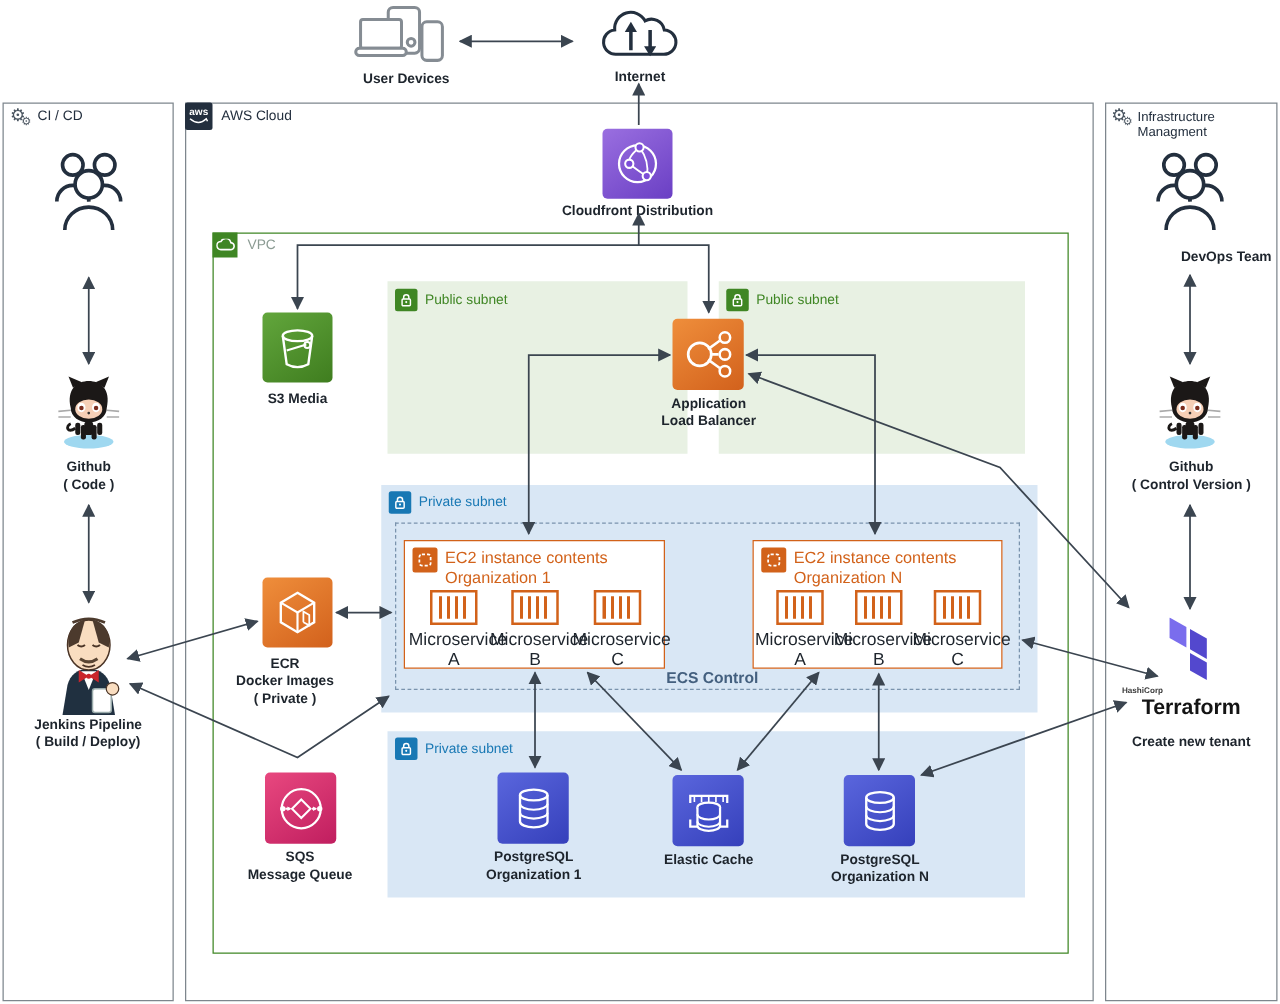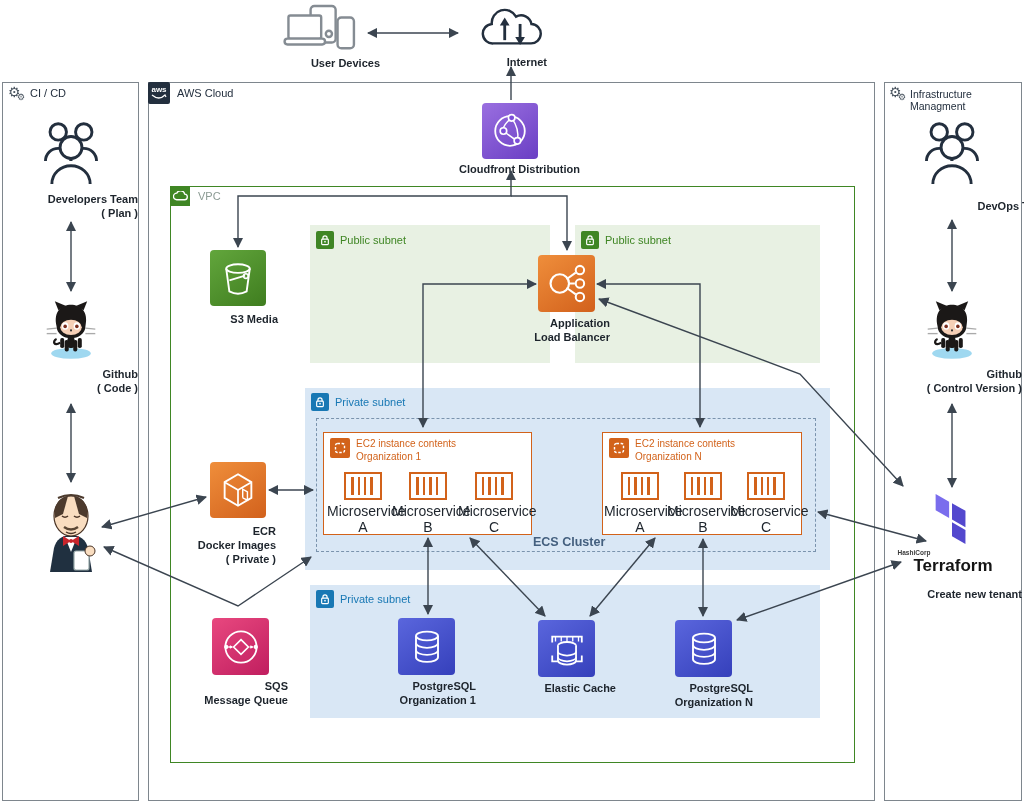--- a/index.html
+++ b/index.html
@@ -2,40 +2,40 @@
 <html><head>
 <meta charset="utf-8">
 <style>
   html,body{margin:0;padding:0;background:#fff;}
   .stage{position:relative;width:1024px;height:803px;background:#fff;
          font-family:"Liberation Sans",sans-serif;overflow:hidden;}
   .panel{position:absolute;border:1px solid #7e868d;background:#fff;box-sizing:border-box;}
   .panel-title{position:absolute;font-size:11px;color:#232f3e;}
   .gear{position:absolute;color:#4a5560;font-size:14px;line-height:1;}
   .gear small{position:absolute;left:9px;top:8px;font-size:9px;}
-  .caption{position:absolute;text-align:right;font-weight:bold;font-size:11px;
+  .caption{position:absolute;text-align:center;font-weight:bold;font-size:11px;
            color:#1d242c;line-height:1.25;}
   .icon-tile{position:absolute;width:57px;height:57px;border-radius:4px;
              display:flex;align-items:center;justify-content:center;}
   .grad-green{background:linear-gradient(145deg,#62a63c,#3f7d1f);}
   .grad-purple{background:linear-gradient(145deg,#9a6fe0,#6a3fc4);}
   .grad-orange{background:linear-gradient(145deg,#ef8e3b,#d2611c);}
   .grad-pink{background:linear-gradient(145deg,#e8487f,#c01e5f);}
   .grad-blue{background:linear-gradient(145deg,#5a66dd,#3540bb);}
   .vpc-box{position:absolute;border:1px solid #3f8624;background:transparent;box-sizing:border-box;}
   .subnet-green{position:absolute;background:#e8f1e3;}
   .subnet-blue{position:absolute;background:#d9e7f5;}
   .tag-sq{position:absolute;width:18px;height:18px;border-radius:2px;display:flex;
           align-items:center;justify-content:center;}
   .tag-text{position:absolute;font-size:11px;}
   .ecs-dash{position:absolute;border:1px dashed #7a93ad;box-sizing:border-box;}
   .org-box{position:absolute;background:#fff;border:1px solid #d2621a;box-sizing:border-box;}
   .org-chip{position:absolute;width:20px;height:20px;background:#d2621a;border-radius:2px;
             display:flex;align-items:center;justify-content:center;}
-  .org-head{position:absolute;font-size:10px;color:#d2621a;line-height:1.25;}
+  .org-head{position:absolute;font-size:13px;color:#d2621a;line-height:1.25;}
   .ms-icon{position:absolute;width:38px;height:28px;border:2px solid #d2621a;background:#fff;
            padding:3px 5px;box-sizing:border-box;}
   .ms-icon i{display:block;width:100%;height:100%;
              background:repeating-linear-gradient(to right,#d2621a 0 2.5px,#fff 2.5px 6.5px);}
   .ms-label{position:absolute;width:72px;text-align:center;font-size:14px;color:#1d242c;}
   .ecs-label{position:absolute;font-size:12.5px;font-weight:bold;color:#44607f;}
   .aws-logo{position:absolute;width:22px;height:22px;background:#232f3e;border-radius:2px;
             display:flex;flex-direction:column;align-items:center;justify-content:center;}
   .aws-logo b{color:#fff;font-size:8px;line-height:1;}
   .tf-vendor{position:absolute;width:138px;text-align:center;font-size:6.5px;color:#3a3a3a;font-weight:bold;}
@@ -75,24 +75,20 @@
   <svg style="position:absolute;left:40px;top:112px" width="62" height="80" viewBox="0 0 68 74">
     <g fill="#fff" stroke="#232f3e" stroke-width="3.2">
       <circle cx="20" cy="15" r="9"></circle>
         <path d="M6,47 a14,14 0 0 1 28,0"></path>
       <circle cx="48" cy="15" r="9"></circle>
         <path d="M34,47 a14,14 0 0 1 28,0"></path>
       <circle cx="34" cy="32" r="12"></circle>
         <path d="M13,72 a21,20 0 0 1 42,0"></path>
     </g>
   </svg>
-  <div class="caption" style="left:4px;top:193px;width:134px">
-    <div>Developers Team</div>
-    <div>( Plan )</div>
-  </div>
 
   <svg style="position:absolute;left:44px;top:294px" width="54" height="72" viewBox="0 0 60 68">
     <ellipse cx="30" cy="60" rx="22" ry="6" fill="#9fd8f0"></ellipse>
     <line x1="3" y1="33" x2="14" y2="32" stroke="#aaa" stroke-width="1.5"></line>
     <line x1="3" y1="38" x2="14" y2="38" stroke="#aaa" stroke-width="1.5"></line>
     <line x1="46" y1="32" x2="57" y2="33" stroke="#aaa" stroke-width="1.5"></line>
     <line x1="46" y1="38" x2="57" y2="38" stroke="#aaa" stroke-width="1.5"></line>
     <polygon points="16,12 12,2 24,7" fill="#1b1817"></polygon>
     <polygon points="44,12 48,2 36,7" fill="#1b1817"></polygon>
     <path d="M14,30 C10,13 20,6 30,6 C40,6 50,13 46,30 C46,38 38,43 30,43 C22,43 14,38 14,30 Z" fill="#1b1817"></path>
@@ -124,20 +120,24 @@
     <path d="M26,28 q3,2.5 6,0" fill="none" stroke="#4a3426" stroke-width="1.6"></path>
     <path d="M38,28 q3,2.5 6,0" fill="none" stroke="#4a3426" stroke-width="1.6"></path>
     <path d="M28,39 q7,5 14,0" fill="none" stroke="#5a4634" stroke-width="2.4"></path>
     <path d="M30,44 q5,3 10,0" fill="none" stroke="#4a3426" stroke-width="1.4"></path>
     <polygon points="27,48 35,53 27,58" fill="#c9252c"></polygon>
     <polygon points="43,48 35,53 43,58" fill="#c9252c"></polygon>
     <circle cx="35" cy="53" r="2" fill="#c9252c"></circle>
     <rect x="38" y="63" width="15" height="19" rx="2" fill="#fff" stroke="#9aa" stroke-width="1.2"></rect>
     <circle cx="54" cy="63" r="5" fill="#f9ddc0" stroke="#4a3426" stroke-width="1"></circle>
   </svg>
+  <div class="caption" style="left:2px;top:574px;width:137px">
+    <div>Jenkins Pipeline</div>
+    <div>( Build / Deploy)</div>
+  </div>
 
   <div class="panel" style="left:884px;top:82px;width:138px;height:719px"></div>
   <div class="gear" style="left:889px;top:85px">⚙<small>⚙</small></div>
   <div class="panel-title" style="left:910px;top:88px;font-size:10.5px">Infrastructure Managment</div>
 
   <svg style="position:absolute;left:921px;top:112px" width="62" height="80" viewBox="0 0 68 74">
     <g fill="#fff" stroke="#232f3e" stroke-width="3.2">
       <circle cx="20" cy="15" r="9"></circle>
         <path d="M6,47 a14,14 0 0 1 28,0"></path>
       <circle cx="48" cy="15" r="9"></circle>
@@ -264,21 +264,21 @@
   <div class="tag-sq" style="left:311px;top:393px;background:#1878b4">
     <svg width="10" height="12" viewBox="0 0 12 14">
         <path d="M3.5,6 V4.5 a2.5,2.5 0 0 1 5,0 V6" fill="none" stroke="#fff" stroke-width="1.4"></path>
         <rect x="2" y="6" width="8" height="6.5" rx="1" fill="none" stroke="#fff" stroke-width="1.4"></rect>
         <circle cx="6" cy="9" r="1" fill="#fff"></circle>
       </svg>
   </div>
   <div class="tag-text" style="left:335px;top:396px;color:#1878b4">Private subnet</div>
 
   <div class="ecs-dash" style="left:316px;top:418px;width:500px;height:134px"></div>
-  <div class="ecs-label" style="left:533px;top:535px">ECS Cluster</div>
+  <div class="ecs-label" style="left:533px;top:535px">ECS Control</div>
 
   <div class="org-box" style="left:323px;top:432px;width:209px;height:103px"></div>
   <div class="org-chip" style="left:330px;top:438px">
     <svg width="14" height="14" viewBox="0 0 14 14">
         <rect x="2.5" y="2.5" width="9" height="9" rx="2" fill="none" stroke="#fff" stroke-width="1.4" stroke-dasharray="2.5 1.6"></rect>
       </svg>
   </div>
   <div class="org-head" style="left:356px;top:438px">
     <div>EC2 instance contents</div>
     <div>Organization 1</div>

